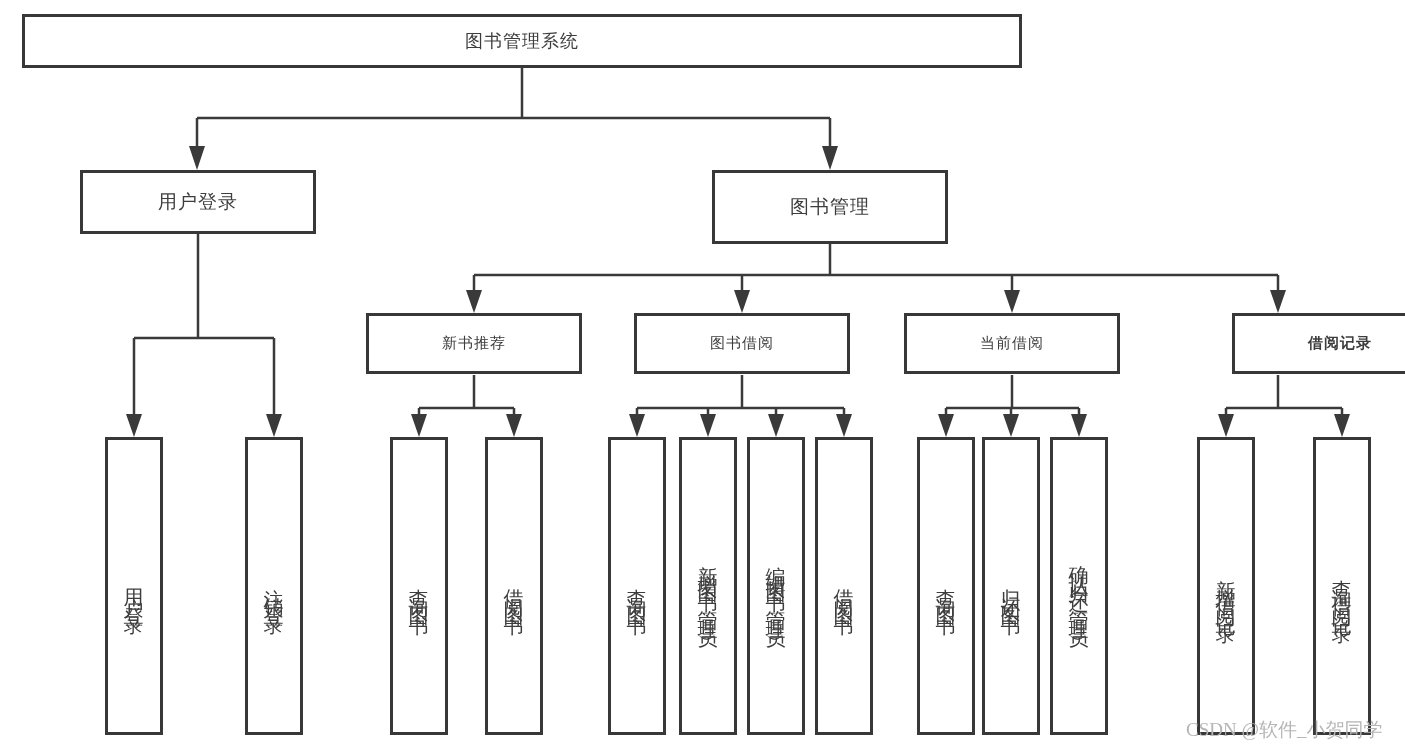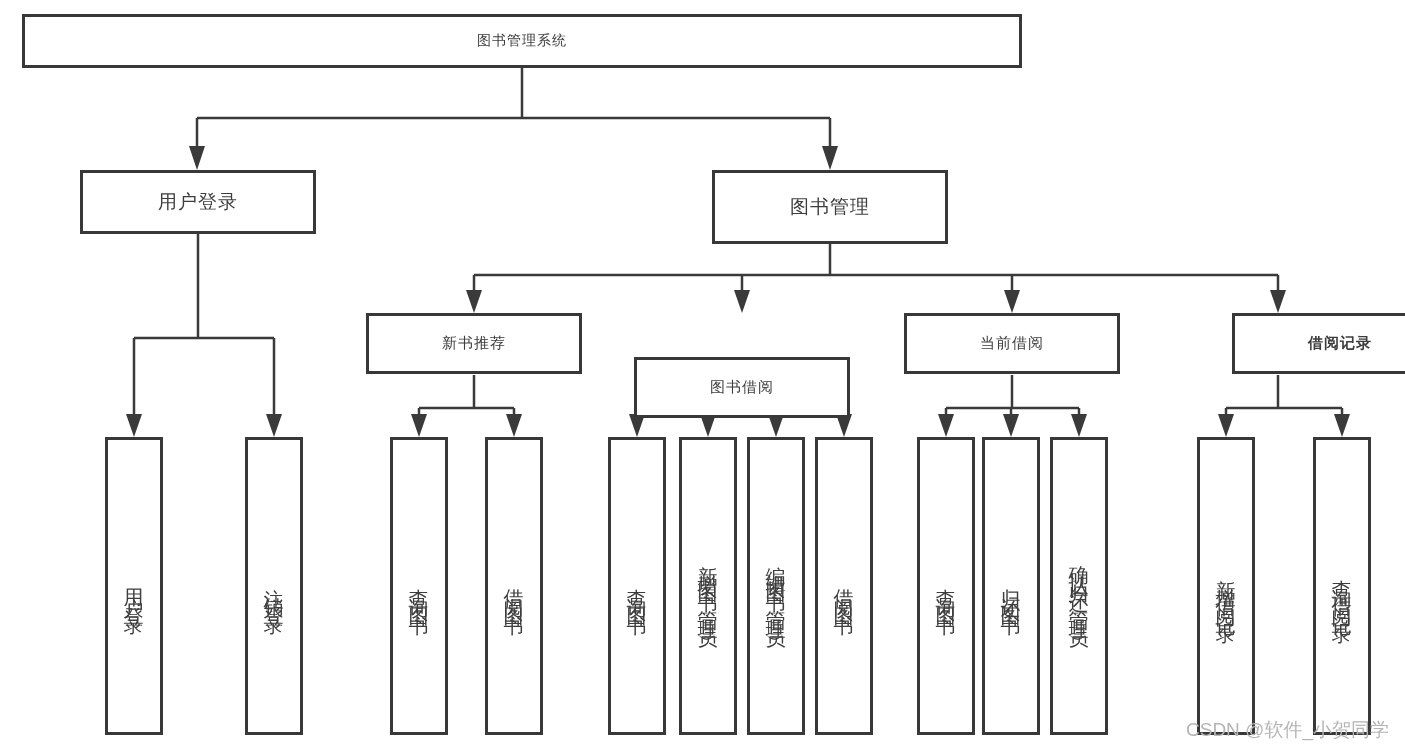--- a/index.html
+++ b/index.html
@@ -13,37 +13,38 @@
   #connectors{position:absolute;left:0;top:0;z-index:1;}
   .box{
     position:absolute;z-index:2;
     background:#ffffff;
     border:3px solid #383838;
     box-sizing:border-box;
     display:flex;align-items:center;justify-content:center;
     color:#3d3d3d;
     text-align:center;
   }
-  .root-box{font-size:14px;letter-spacing:1px;}
+  .root-box{font-size:18px;letter-spacing:1px;}
   .branch-box{font-size:19px;letter-spacing:1px;}
   .sub-box{font-size:15px;letter-spacing:1px;}
   .leaf-box{
     font-size:20px;
     writing-mode:vertical-rl;
     text-orientation:mixed;
     letter-spacing:9px;
     line-height:1;
     padding-top:9px;
   }
   .watermark{
     position:absolute;z-index:3;
     left:1186px;top:717px;
     font-size:19px;
     color:#b5b5b5;
     white-space:nowrap;
+    font-family:Liberation Serif, serif;
   }
 </style>
 </head>
 <body>
 
 <div id="stage">
 
   <svg id="connectors" width="1405" height="747" viewBox="0 0 1405 747">
     <g stroke="#3a3a3a" stroke-width="2.5" fill="none">
 
@@ -116,21 +117,21 @@
       <polygon points="1334,414 1350,414 1342,437"></polygon>
     </g>
   </svg>
 
   <div class="box root-box" style="left:22px;top:14px;width:1000px;height:54px;">图书管理系统</div>
 
   <div class="box branch-box" style="left:80px;top:170px;width:236px;height:64px;">用户登录</div>
   <div class="box branch-box" style="left:712px;top:170px;width:236px;height:74px;">图书管理</div>
 
   <div class="box sub-box" style="left:366px;top:313px;width:216px;height:61px;">新书推荐</div>
-  <div class="box sub-box" style="left:634px;top:313px;width:216px;height:61px;margin-top:44px;">图书借阅</div>
+  <div class="box sub-box" style="left:634px;top:313px;width:216px;height:61px;">图书借阅</div>
   <div class="box sub-box" style="left:904px;top:313px;width:216px;height:61px;">当前借阅</div>
   <div class="box sub-box" style="left:1232px;top:313px;width:216px;height:61px;font-weight:bold;">借阅记录</div>
 
   <div class="box leaf-box" style="left:105px;top:437px;width:58px;height:298px;">用户登录</div>
   <div class="box leaf-box" style="left:245px;top:437px;width:58px;height:298px;">注销登录</div>
 
   <div class="box leaf-box" style="left:390px;top:437px;width:58px;height:298px;">查询图书</div>
   <div class="box leaf-box" style="left:485px;top:437px;width:58px;height:298px;">借阅图书</div>
 
   <div class="box leaf-box" style="left:608px;top:437px;width:58px;height:298px;">查询图书</div>

